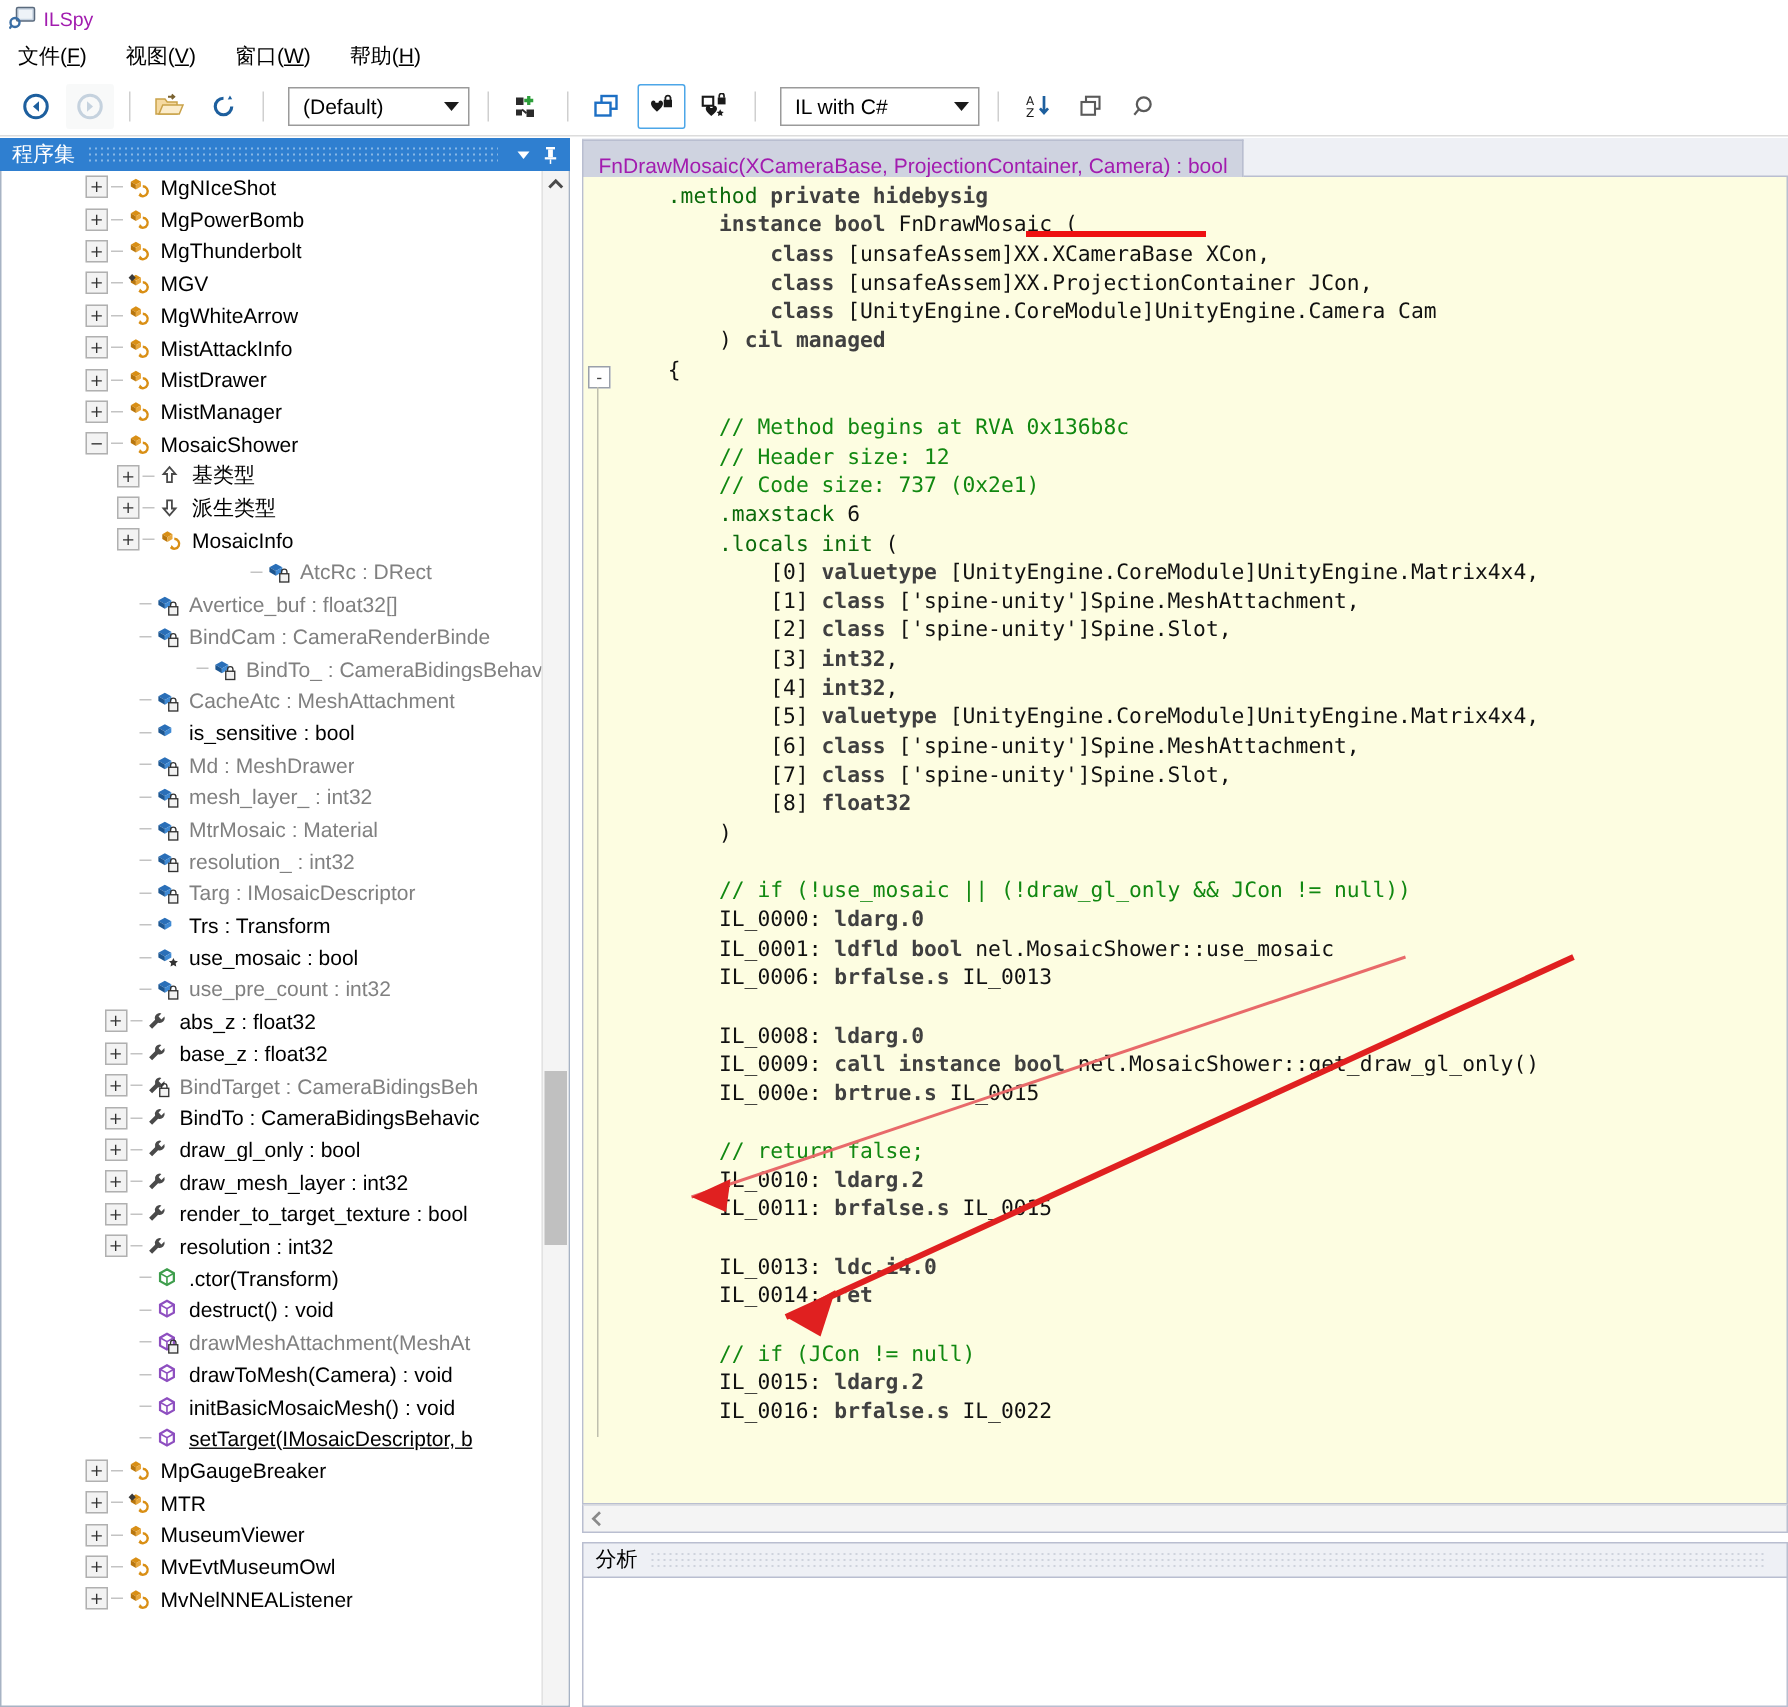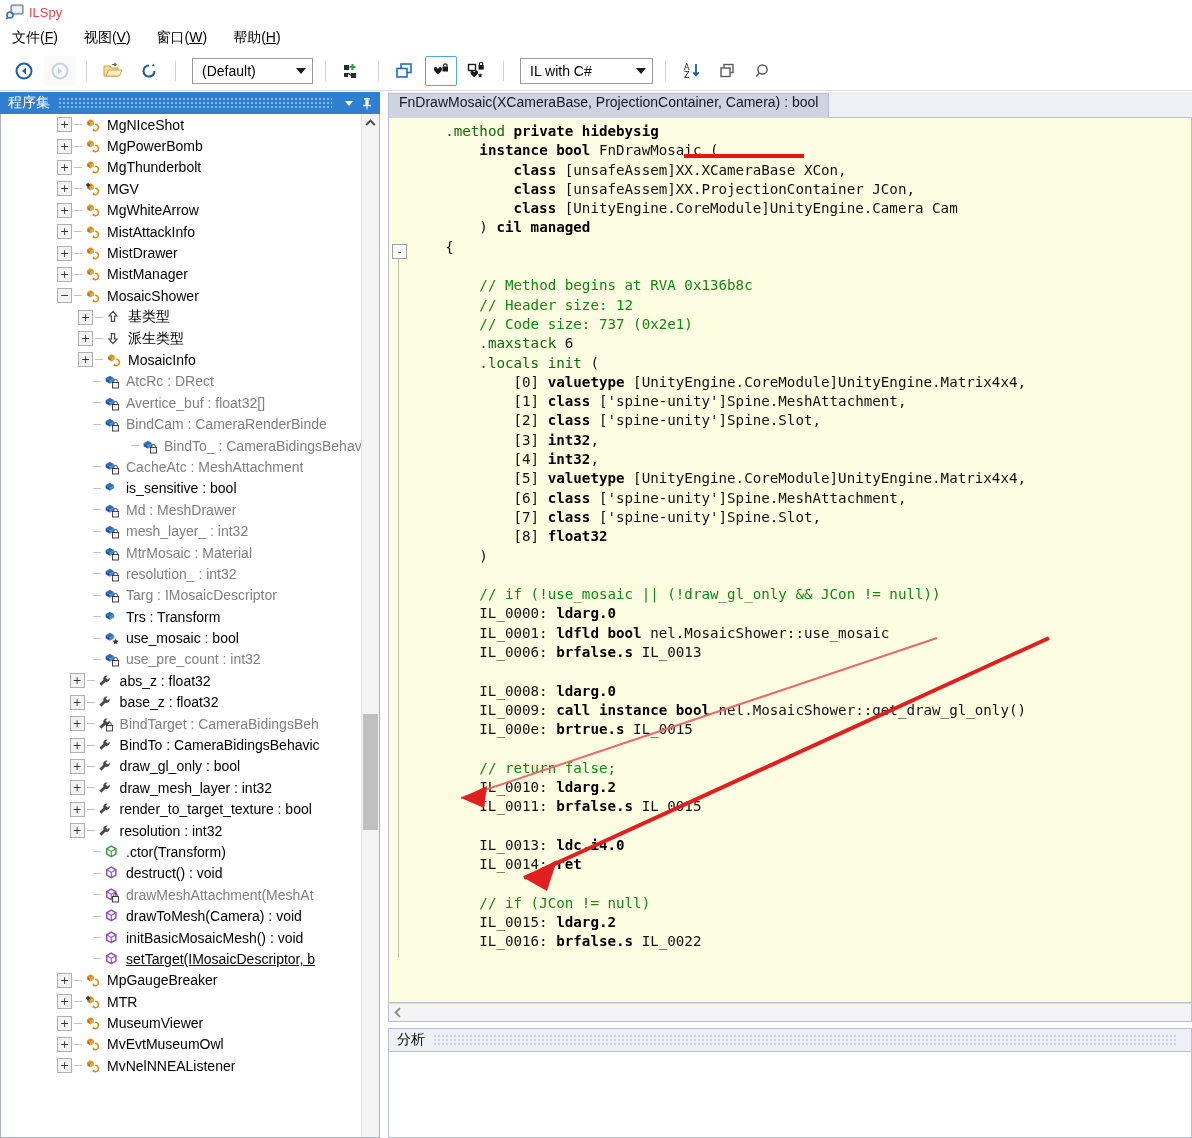--- a/index.html
+++ b/index.html
@@ -8,21 +8,21 @@
     background:#ffffff;
     font-family:"Liberation Sans", sans-serif;
     font-size:13px;color:#1a1a1a;
     -webkit-font-smoothing:antialiased;
   }
   .app{position:relative;width:1192px;height:1138px;}
 
   
   .titlebar{height:24px;display:flex;align-items:center;padding-left:6px;background:#ffffff;}
   .titlebar .app-icon{width:18px;height:16px;margin-right:5px;position:relative;}
-  .title-text{font-size:13px;color:#ef4444;}
+  .title-text{font-size:13px;color:#a21caf;}
 
   
   .menubar{height:28px;display:flex;align-items:center;padding-left:10px;background:#ffffff;gap:22px;}
   .menu-item{font-size:14px;color:#000;cursor:default;padding:2px 2px;}
   .menu-item u{text-decoration:underline;}
 
   
   .toolbar{height:38px;display:flex;align-items:center;padding-left:8px;
            background:#ffffff;border-bottom:1px solid #dcdcdc;gap:4px;position:relative;}
   .tb-btn{width:30px;height:28px;display:flex;align-items:center;justify-content:center;
@@ -69,34 +69,34 @@
   .tlabel.dim{color:#808080;}
 
   
   .vscroll{position:absolute;right:0;top:0;width:17px;bottom:0;background:#f4f4f4;border-left:1px solid #e2e2e2;}
   .vscroll .arrow{height:17px;display:flex;align-items:center;justify-content:center;cursor:pointer;}
   .vthumb{position:absolute;left:1px;width:15px;background:#c0c0c0;cursor:pointer;}
 
   
   .code-tabbar{height:26px;background:#eef0f5;display:flex;align-items:flex-end;}
   .code-tab{height:24px;background:#cfd3e0;border:1px solid #b9bed0;border-bottom:none;
-            display:flex;align-items:flex-start;padding:0 10px;font-size:14px;color:#0f172a;cursor:pointer;}
+            display:flex;align-items:flex-end;padding:0 10px;font-size:14px;color:#a21caf;cursor:pointer;}
   .code-tabfill{flex:1;height:24px;border-bottom:1px solid #b9bed0;}
 
   
   .code-area{flex:1;position:relative;background:#fdfde1;border:1px solid #b9bed0;border-top:none;overflow:hidden;}
   .gutter{position:absolute;left:0;top:0;bottom:0;width:20px;background:#fdfde1;}
   .fold-box{position:absolute;width:13px;height:13px;border:1px solid #9aa0aa;background:#fff;
             display:flex;align-items:center;justify-content:center;font-size:11px;line-height:1;
             color:#444;cursor:pointer;font-family:"DejaVu Sans", sans-serif;}
   .fold-line{position:absolute;width:1px;background:#bfbfae;}
   pre.code{position:absolute;left:22px;top:4px;margin:0;
            font-family:"DejaVu Sans Mono", monospace;font-size:14.2px;line-height:19.3px;
            color:#111;white-space:pre;}
-  .kw{color:#000000;font-weight:bold;}
+  .kw{color:#404040;font-weight:bold;}
   .kw2{color:#0b6a0b;font-weight:normal;}
   .cm{color:#118811;}
   .id{color:#111;}
   .op{color:#111;}
 
   
   .anno{position:absolute;pointer-events:none;}
 
   
   .hscroll{height:17px;background:#f4f4f4;border:1px solid #b9bed0;border-top:1px solid #dcdee6;
@@ -403,21 +403,21 @@
               <span class="dash"></span>
               <span class="ticon"><svg width="17" height="16" viewBox="0 0 17 16">
                   <path d="M3.2 4.2 l3.4-2 3.4 2 -3.4 2z" fill="#d98f15"></path>
                   <path d="M3.2 4.2 v3.2 l3.4 2 v-3.2z" fill="#b9760d"></path>
                   <path d="M10 4.2 v3.2 l-3.4 2 v-3.2z" fill="#e8a73c"></path>
                   <path d="M11.2 7.2 a3.3 3.3 0 1 1 -2.4 5.6" fill="none" stroke="#d98f15" stroke-width="1.6"></path>
                   <path d="M9.3 11.3 l-.6 2.2 2.2-.5z" fill="#d98f15"></path>
                 </svg></span>
               <span class="tlabel">MosaicInfo</span>
             </div>
-            <div class="trow" style="padding-left: 77px;">
+            <div class="trow" style="padding-left: 77px; justify-content: center;">
               <span class="exp-spacer"></span>
               <span class="dash"></span>
               <span class="ticon"><svg width="17" height="16" viewBox="0 0 17 16">
                   <path d="M2.6 5.2 l4.3-2.4 4.3 2.4 -4.3 2.5z" fill="#2a6fb8"></path>
                   <path d="M2.6 5.2 v3.1 l4.3 2.5 v-3.1z" fill="#1d5690"></path>
                   <path d="M11.2 5.2 v3.1 l-4.3 2.5 v-3.1z" fill="#3f8ad4"></path>
                   <rect x="9.5" y="9.5" width="6" height="5.5" fill="#f2f2f2" stroke="#333" stroke-width="0.9"></rect>
                   <path d="M10.7 9.6 V8.2 a1.8 1.8 0 0 1 3.6 0 V9.6" fill="none" stroke="#333" stroke-width="0.9"></path>
                 </svg></span>
               <span class="tlabel dim">AtcRc : DRect</span>

